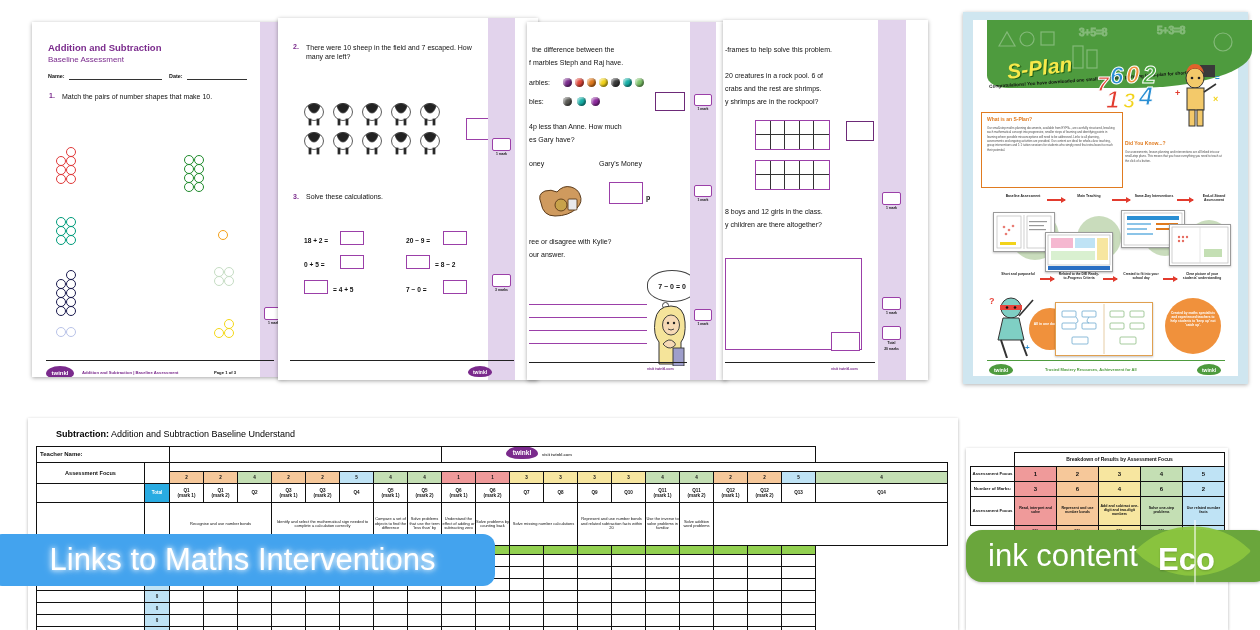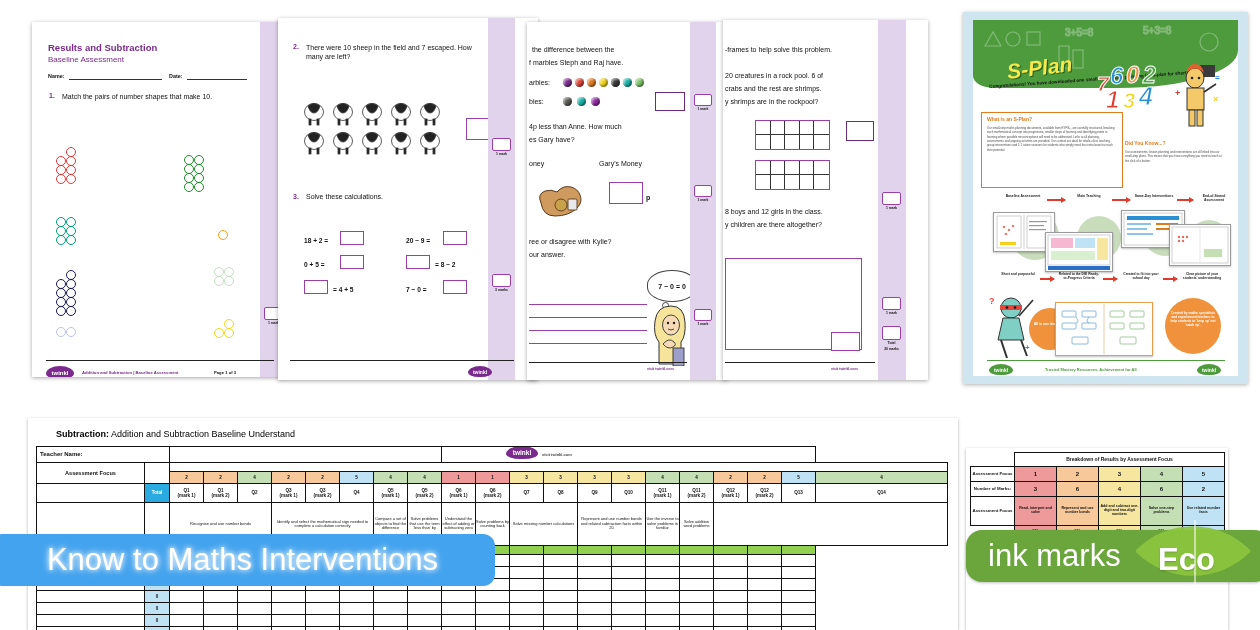--- a/index.html
+++ b/index.html
@@ -49,21 +49,21 @@
   .twinkl-logo{position:absolute;background:#7a2a8c;color:#fff;font-weight:bold;display:flex;align-items:center;justify-content:center;}
   .foot-txt{position:absolute;color:#7a2a8c;font-weight:bold;}
 
   
   .bubble{position:absolute;background:#fff;border:1.4px solid #444;border-radius:50% / 45%;display:flex;align-items:center;justify-content:center;font-weight:bold;color:#111;}
   .bubble:after{content:"";position:absolute;width:5px;height:5px;background:#fff;border:1.3px solid #444;border-radius:50%;bottom:-8px;left:14px;}
 
   
   .poster{position:absolute;background:#cfe6f0;box-shadow:0 1px 4px rgba(0,0,0,.3);}
   .poster-page{position:absolute;background:#fff;}
-  .poster-green{position:absolute;background:#4e9b3e;}
+  .poster-green{position:absolute;background:#4e9b3e;margin-left:14px;}
   .splan-word{position:absolute;color:#f7e94a;font-weight:bold;font-style:italic;text-shadow:1px 1px 0 #1d5c16;}
   .poster-head-txt{position:absolute;color:#111;font-weight:bold;}
   .panel{position:absolute;border:1px solid #e07b20;background:#fff;}
   .panel-h{position:absolute;color:#e07b20;font-weight:bold;}
   .blob{position:absolute;border-radius:50%;background:#bfd6b0;opacity:.85;}
   .thumb{position:absolute;background:#fff;border:1px solid #9b9b9b;box-shadow:0 1px 2px rgba(0,0,0,.25);}
   .arrow-r{position:absolute;height:2px;background:#e23b2e;}
   .arrow-r:after{content:"";position:absolute;right:-1px;top:-2.5px;border-left:5px solid #e23b2e;border-top:3.5px solid transparent;border-bottom:3.5px solid transparent;}
   .orange-circle{position:absolute;border-radius:50%;background:#f0913c;}
   .bignum{position:absolute;font-weight:bold;font-style:italic;}
@@ -100,21 +100,21 @@
   }
   .leaf-vein{position:absolute;background:rgba(255,255,255,.55);}
 </style>
 </head>
 <body>
 
 <div class="stage">
 
   <div class="sheet" style="left:32px;top:22px;width:255px;height:355px;">
     <div class="inner">
-      <div class="ws-title" style="position:absolute;left:16px;top:20px;font-size:9.5px;">Results and Subtraction</div>
+      <div class="ws-title" style="position:absolute;left:16px;top:20px;font-size:9.5px;">Addition and Subtraction</div>
       <div class="ws-sub" style="position:absolute;left:16px;top:33px;font-size:8px;">Baseline Assessment</div>
 
       <div style="position:absolute;left:16px;top:51px;font-size:5.4px;font-weight:bold;color:#111;">Name:</div>
       <div class="rule" style="left:37px;top:57px;width:93px;"></div>
       <div style="position:absolute;left:137px;top:51px;font-size:5.4px;font-weight:bold;color:#111;">Date:</div>
       <div class="rule" style="left:155px;top:57px;width:60px;"></div>
 
       <div class="qnum" style="position:absolute;left:17px;top:70px;font-size:7px;">1.</div>
       <div class="qtext" style="position:absolute;left:30px;top:70px;width:160px;font-size:7px;line-height:1.35;">Match the pairs of number shapes that make 10.</div>
 
@@ -963,23 +963,23 @@
         <td style="background:#f6c89a">0%</td>
         <td style="background:#f7e6a0">0%</td>
         <td style="background:#c4dfb4">0%</td>
         <td style="background:#bfe3f5">0%</td>
       </tr>
     </tbody>
       </table>
   </div>
 
   <div class="banner-blue" style="left:-10px;top:534px;width:505px;height:52px;">
-    <span>Know to Maths Interventions</span>
+    <span>Links to Maths Interventions</span>
   </div>
 
   <div class="banner-green" style="left:966px;top:530px;width:282px;height:52px;padding-left:22px;">
-    <span>ink marks</span>
+    <span>ink content</span>
   </div>
   <div class="leaf" style="left:1152px;top:510px;width:82px;height:82px;"></div>
   <div class="leaf-vein" style="left:1194px;top:520px;width:2px;height:84px;"></div>
   <div style="position:absolute;left:1158px;top:542px;font-size:31px;color:#fff;font-weight:bold;text-shadow:0 1px 2px rgba(0,0,0,.2);">Eco</div>
 
 </div>
 
 </body></html>

